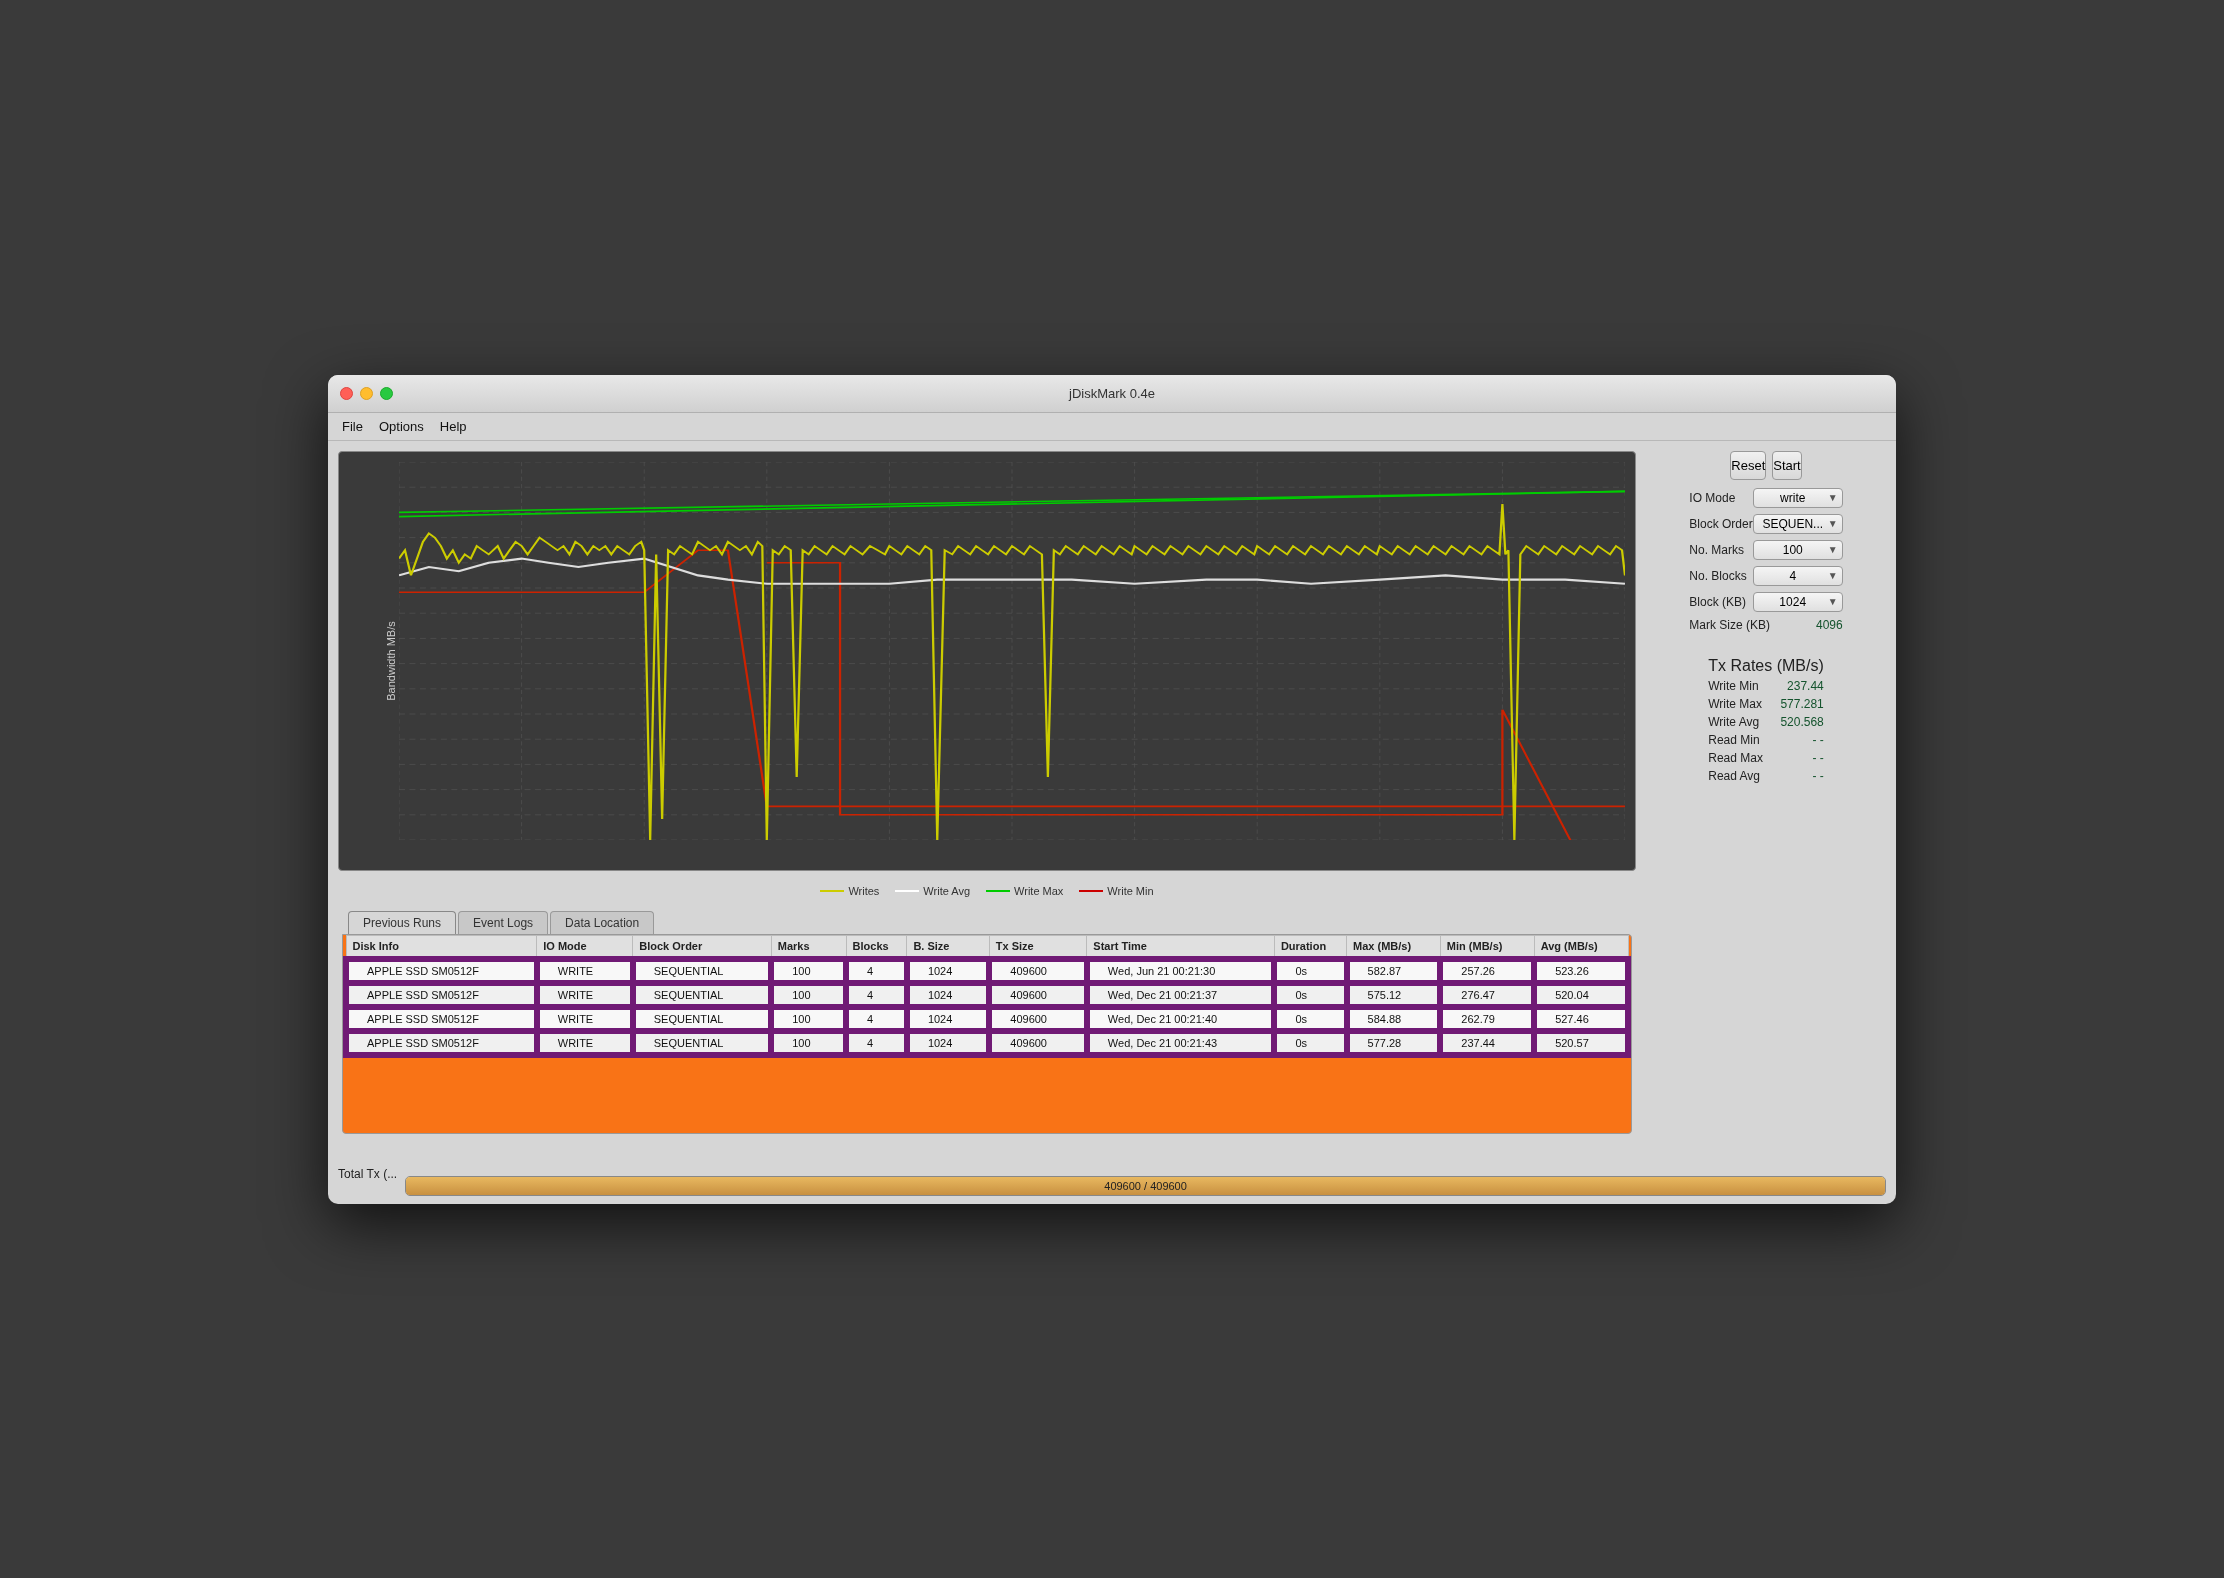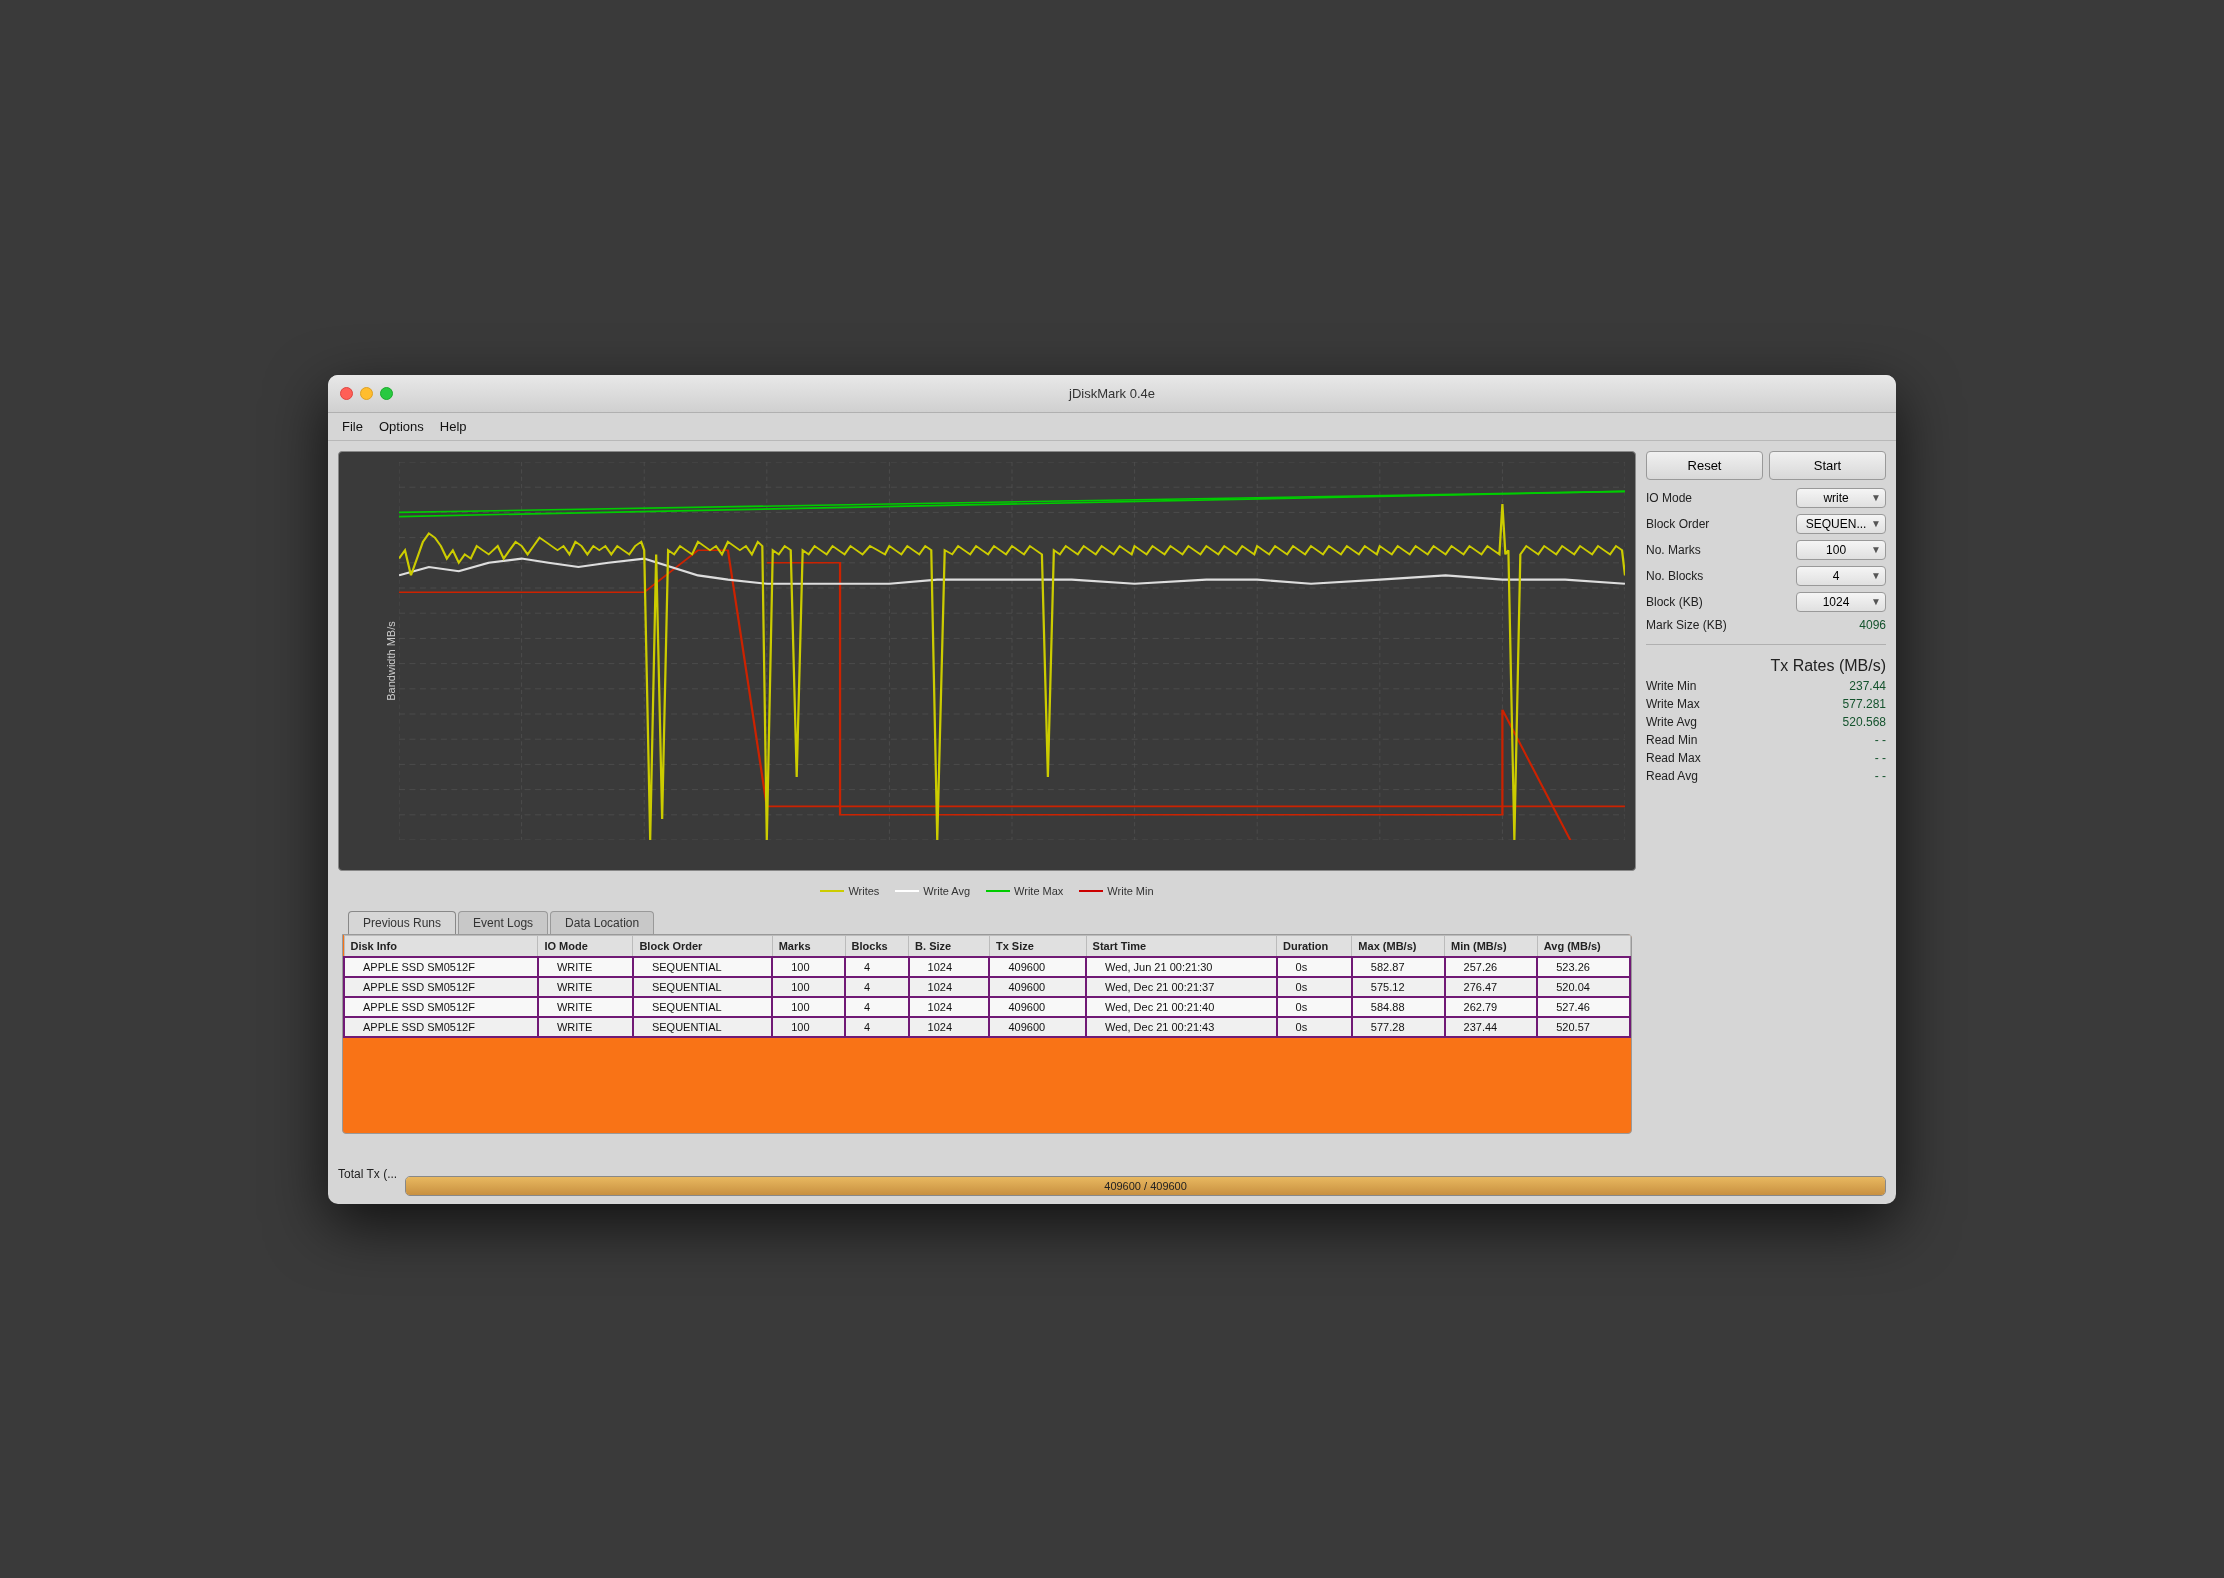--- a/index.html
+++ b/index.html
@@ -147,33 +147,34 @@
     }
     .data-table th {
       background: #e0e0e0;
       border: 1px solid #bbb;
       padding: 4px 6px;
       text-align: left;
       font-weight: 600;
       color: #222;
     }
     .data-table td {
-      border: 2px solid #701a75;
+      border: 6px solid #701a75;
       padding: 3px 18px;
       color: #111;
       background: #f8f8f8;
     }
     .data-table tr:nth-child(even) td {
       background: #f0f0f0;
     }
     .right-panel {
       width: 240px;
       display: flex;
       flex-direction: column;
       gap: 8px;
+      align-items: center;
     }
     .action-buttons {
       display: flex;
       gap: 6px;
     }
     .btn {
       flex: 1;
       padding: 6px 0;
       border: 1px solid #999;
       border-radius: 4px;

